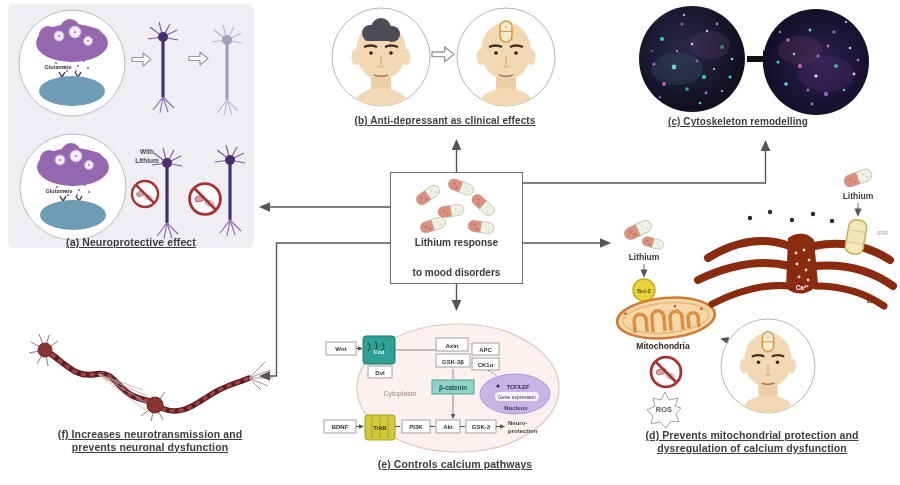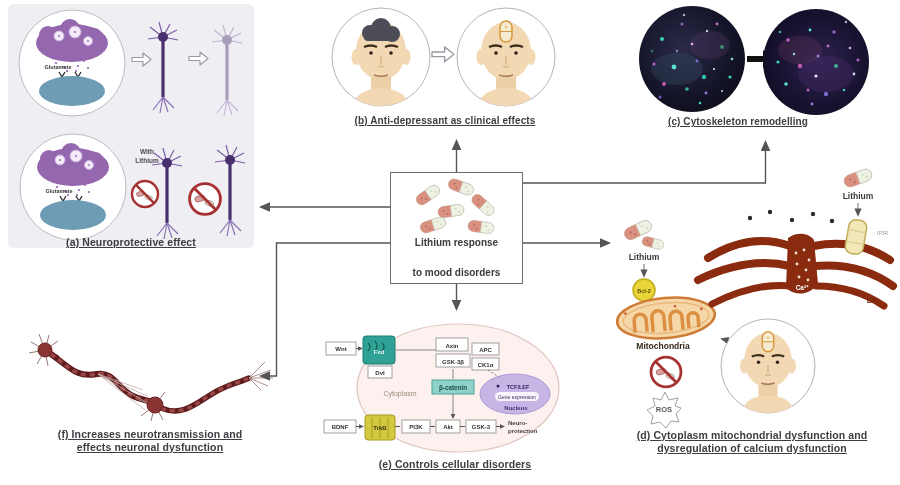--- a/index.html
+++ b/index.html
@@ -303,21 +303,21 @@
     <g stroke="#b09090" stroke-width="1">
       <line x1="244" y1="58" x2="260" y2="42"></line>
         <line x1="244" y1="58" x2="266" y2="50"></line>
       <line x1="244" y1="58" x2="268" y2="58"></line>
         <line x1="244" y1="58" x2="263" y2="66"></line>
       <line x1="244" y1="58" x2="256" y2="70"></line>
     </g>
   </svg>
   <div class="caption" style="left:15px;top:428px;width:270px;">
     <div>(f) Increases neurotransmission and</div>
-    <div>effects neuronal dysfunction</div>
+    <div>prevents neuronal dysfunction</div>
   </div>
 
   <svg class="abs" style="left:312px;top:316px;" width="296" height="138" viewBox="0 0 296 138">
     <defs>
       <marker id="me" markerWidth="7" markerHeight="7" refX="4.5" refY="2.5" orient="auto">
         <path d="M0,0 L5.5,2.5 L0,5 Z" fill="#555"></path>
       </marker>
     </defs>
     <ellipse cx="146" cy="72" rx="101" ry="64" fill="#fcf1ef" stroke="#e0c4be" stroke-width="1.2"></ellipse>
     <text x="88" y="80" text-anchor="middle" font-size="7" fill="#9a8878">Cytoplasm</text>
@@ -370,21 +370,21 @@
     <line x1="118" y1="110.5" x2="123" y2="110.5" stroke="#555" stroke-width="1"></line>
     <rect x="124" y="104" width="24" height="13" fill="#fff" stroke="#8a8a8a" stroke-width="0.8"></rect>
     <text x="136" y="113" text-anchor="middle" font-size="6" font-weight="bold" fill="#333">Akt</text>
     <line x1="148" y1="110.5" x2="153" y2="110.5" stroke="#555" stroke-width="1"></line>
     <rect x="154" y="104" width="30" height="13" fill="#fff" stroke="#8a8a8a" stroke-width="0.8"></rect>
     <text x="169" y="113" text-anchor="middle" font-size="6" font-weight="bold" fill="#333">GSK-3</text>
     <line x1="184" y1="110.5" x2="192" y2="110.5" stroke="#555" stroke-width="1" marker-end="url(#me)"></line>
     <text x="196" y="109" font-size="6" font-weight="bold" fill="#444">Neuro-</text>
     <text x="196" y="117" font-size="6" font-weight="bold" fill="#444">protection</text>
   </svg>
-  <div class="caption" style="left:340px;top:458px;width:230px;">(e) Controls cellular disorders</div>
+  <div class="caption" style="left:340px;top:458px;width:230px;">(e) Controls calcium pathways</div>
 
   <svg class="abs" style="left:600px;top:158px;" width="300" height="272" viewBox="0 0 300 272">
     <defs>
       <clipPath id="clipFace47">
           <circle r="47"></circle>
         </clipPath>
       <marker id="md" markerWidth="8" markerHeight="8" refX="5.5" refY="3" orient="auto">
         <path d="M0,0 L7,3 L0,6 Z" fill="#555"></path>
       </marker>
     </defs>
@@ -466,17 +466,17 @@
       <circle r="47" fill="#fff" stroke="#b4b4bc" stroke-width="1"></circle>
       <g clip-path="url(#clipFace47)">
         <g transform="scale(0.95)">
           <use href="#face-base"></use>
           <use href="#pillInHead"></use>
         </g>
       </g>
     </g>
   </svg>
   <div class="caption" style="left:612px;top:429px;width:280px;">
-    <div>(d) Cytoplasm mitochondrial dysfunction and</div>
+    <div>(d) Prevents mitochondrial protection and</div>
     <div>dysregulation of calcium dysfunction</div>
   </div>
 
 </div>
 
 </body></html>

